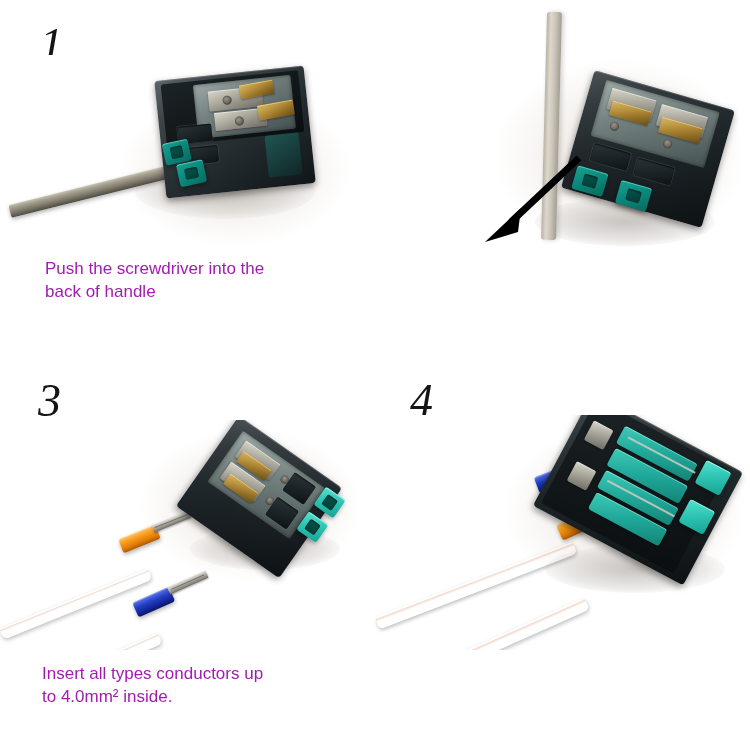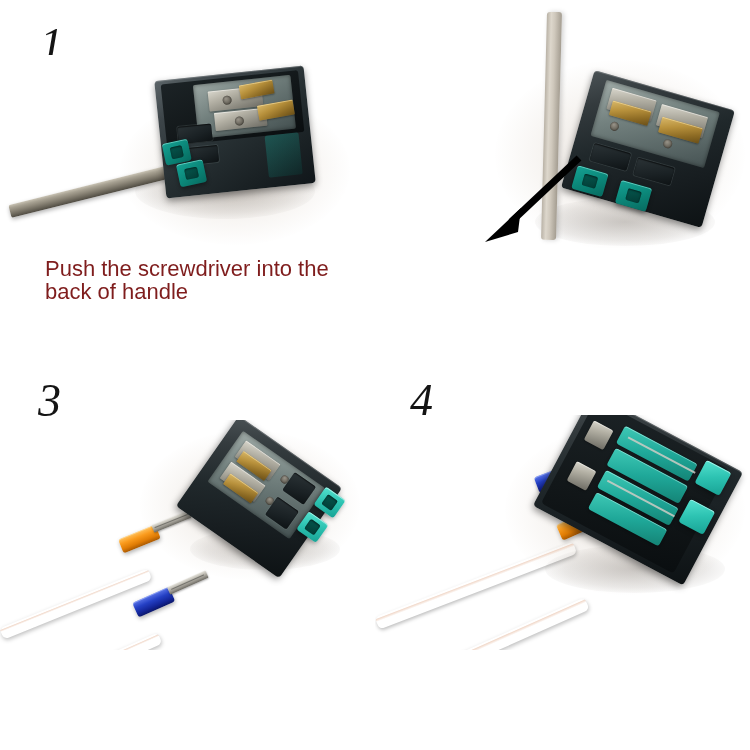--- a/index.html
+++ b/index.html
@@ -9,21 +9,21 @@
 
   .panel{position:absolute;width:375px;height:375px;}
   #panel-1{left:0;top:0;}
   #panel-2{left:375px;top:0;}
   #panel-3{left:0;top:360px;}
   #panel-4{left:375px;top:360px;}
 
   .step-number{position:absolute;font-size:46px;line-height:46px;color:#141414;
       font-family:"Liberation Serif","DejaVu Serif",serif;
       font-style:italic;font-weight:400;letter-spacing:0;}
-  .caption{position:absolute;font-size:22px;line-height:23px;color:#7f1d1d;
+  .caption{position:absolute;font-size:17px;line-height:23px;color:#a21caf;
       font-family:"Liberation Sans","DejaVu Sans",sans-serif;white-space:pre-line;}
 
   
   .photo{position:absolute;overflow:hidden;}
   .ph-bg{position:absolute;left:0;top:0;width:100%;height:100%;background:#ffffff;}
   .halo{position:absolute;border-radius:50%;
         background:radial-gradient(ellipse at 50% 50%,rgba(214,203,191,.55) 0%,rgba(226,217,207,.28) 45%,rgba(255,255,255,0) 72%);}
 
   
   .conn{position:absolute;transform-origin:50% 50%;}
@@ -222,20 +222,22 @@
 
         <div class="lever bright" style="left:112px;top:8px;width:24px;height:22px;">
           <div class="notch"></div>
         </div>
         <div class="lever bright" style="left:112px;top:38px;width:24px;height:22px;">
           <div class="notch"></div>
         </div>
       </div>
     </div>
 
+    <div class="caption" style="left:42px;top:302px;width:310px;">Insert all types conductors up
+to 4.0mm² inside.</div>
   </div>
 
   <div class="panel" id="panel-4">
 
     <div class="step-number" style="left:35px;top:18px;">4</div>
 
     <div class="photo" style="left:0;top:55px;width:375px;height:235px;">
       <div class="ph-bg"></div>
       <div class="halo" style="left:130px;top:10px;width:240px;height:170px;"></div>
       <div class="shadow-soft" style="left:170px;top:130px;width:180px;height:48px;"></div>

